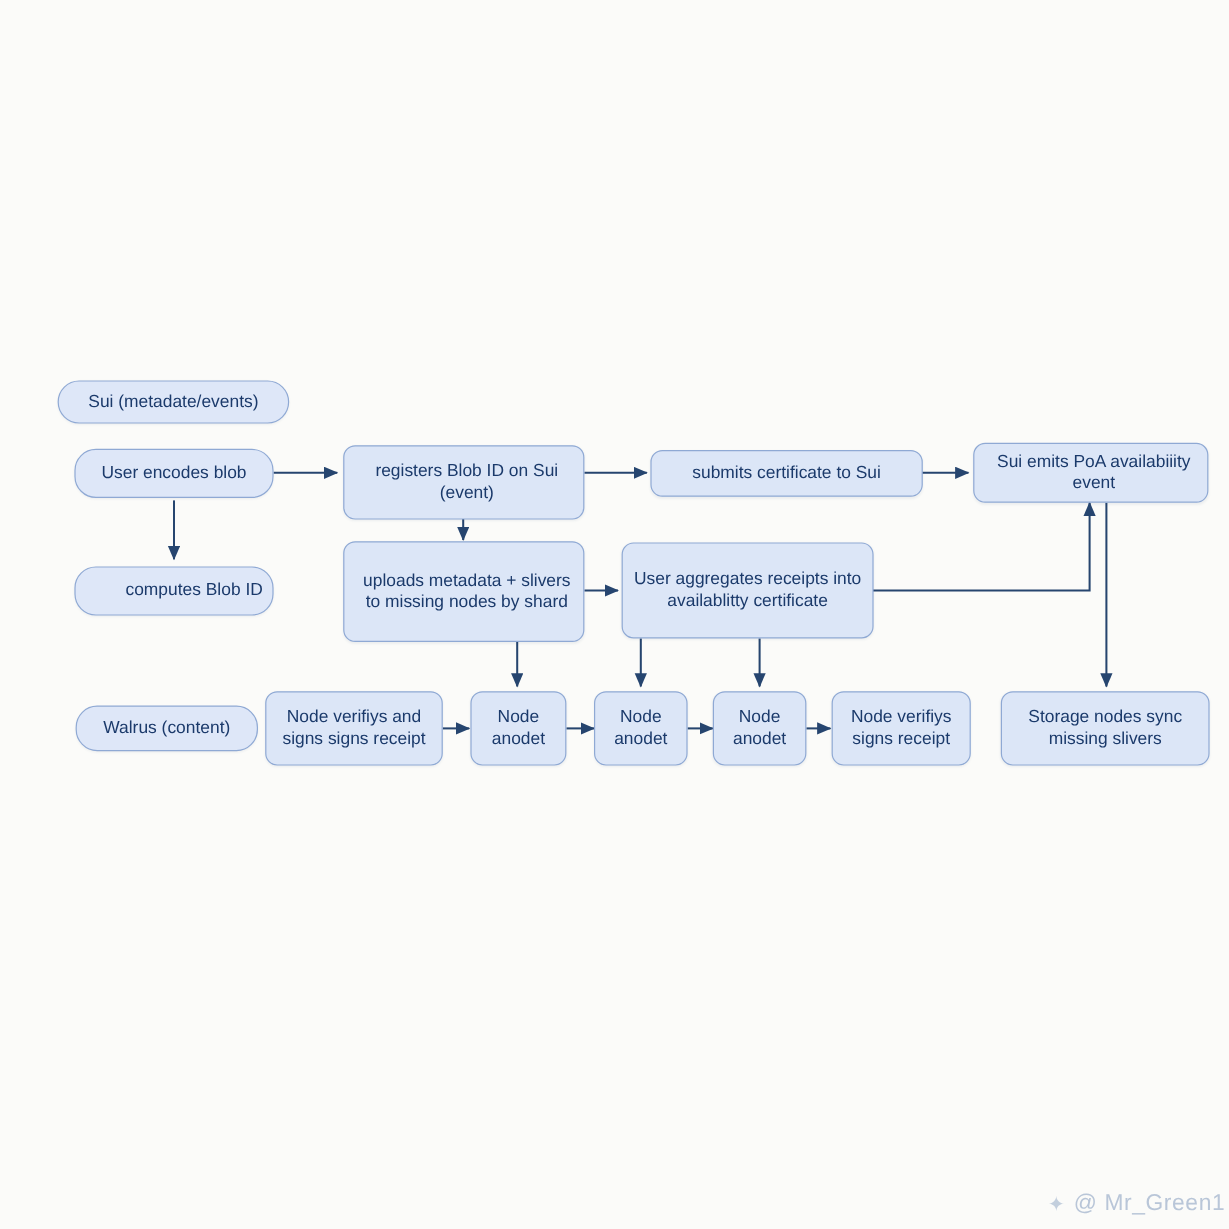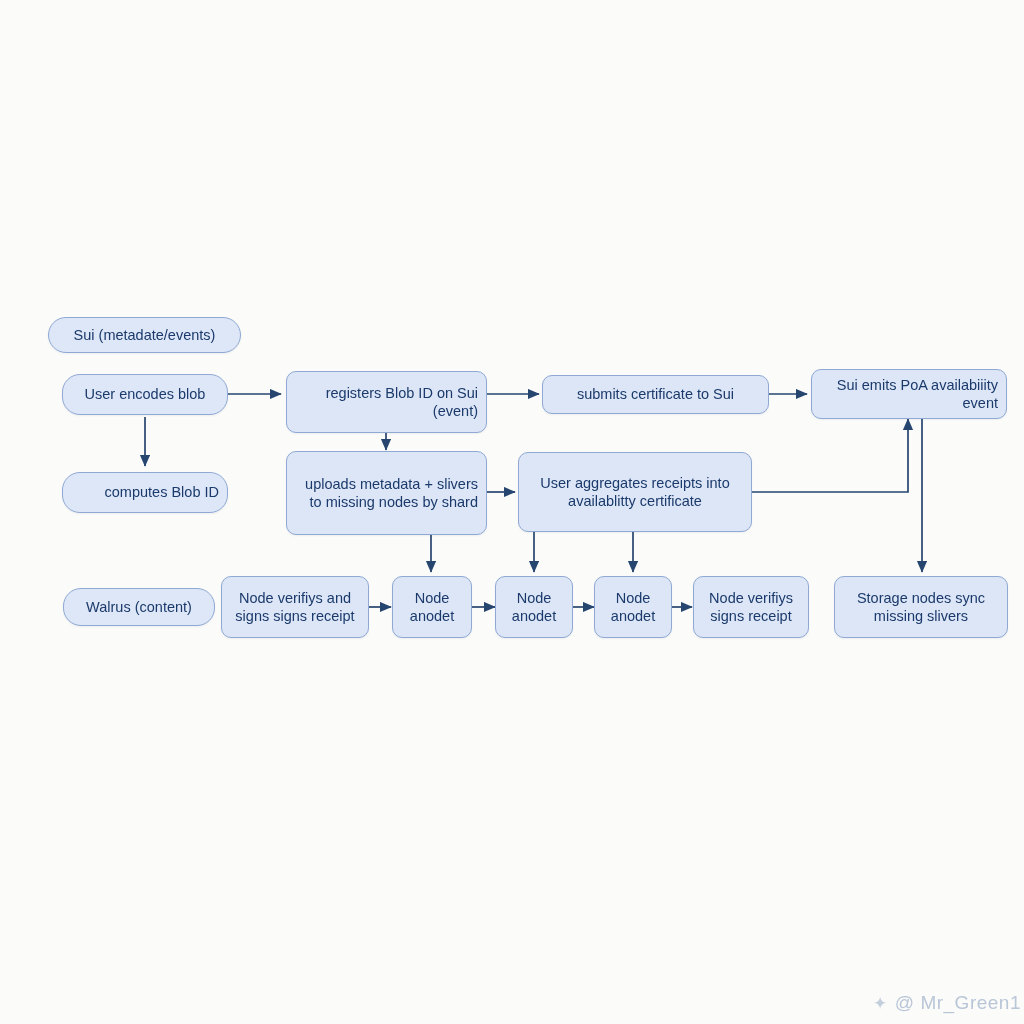--- a/index.html
+++ b/index.html
@@ -31,21 +31,21 @@
     text-align: center;
     padding: 4px 8px;
     box-shadow: 0 1px 2px rgba(40,70,120,0.07);
   }
   .node.pill {
     border-radius: 18px;
     background: #dee7f8;
   }
   .node.left-align {
     justify-content: flex-start;
-    text-align: right;
+    text-align: center;
   }
   svg.edges {
     position: absolute;
     left: 0;
     top: 0;
     width: 1024px;
     height: 1024px;
     pointer-events: none;
   }
   .watermark {
@@ -134,21 +134,21 @@
   </div>
 
   <div class="node pill" style="left:47px; top:472px; width:166px; height:41px;justify-content:flex-end;">
     <span>computes Blob ID</span>
   </div>
 
   <div class="node left-align" style="left:271px; top:451px; width:201px; height:84px; padding-left:13px;">
     <span>uploads metadata + slivers to missing nodes by shard</span>
   </div>
 
-  <div class="node" style="left:503px; top:452px; width:234px; height:80px;">
+  <div class="node" style="left:503px; top:452px; width:210px; height:80px;">
     <span>User aggregates receipts into availablitty certificate</span>
   </div>
 
   <div class="node" style="left:206px; top:576px; width:148px; height:62px;">
     <span>Node verifiys and signs signs receipt</span>
   </div>
 
   <div class="node" style="left:377px; top:576px; width:80px; height:62px;">
     <span>Node anodet</span>
   </div>

